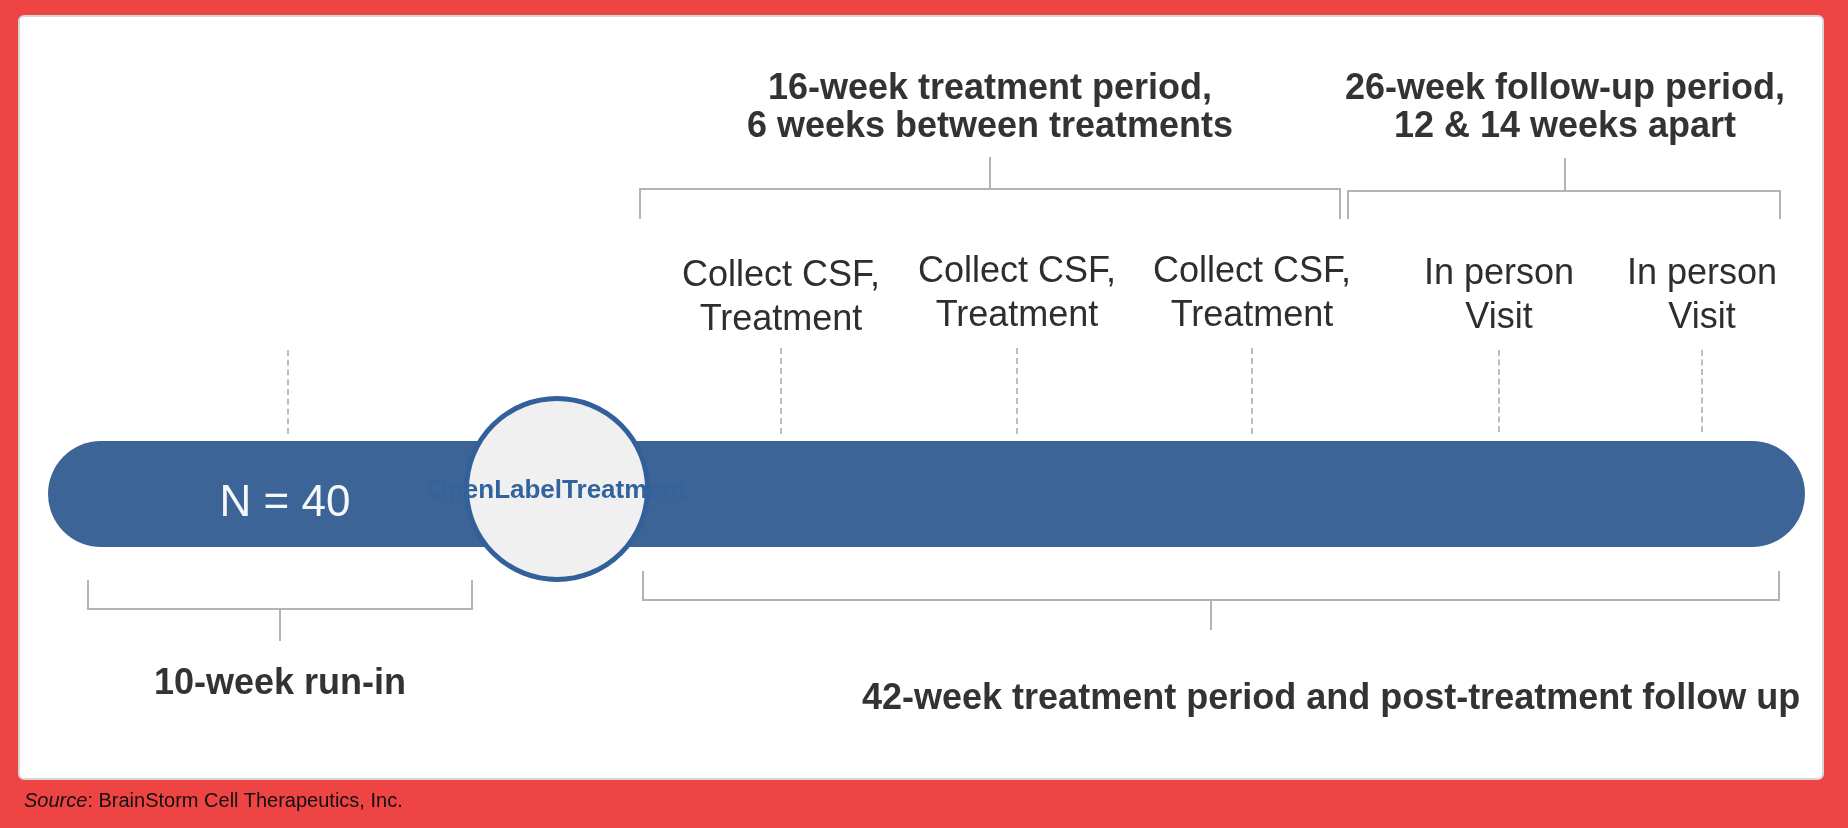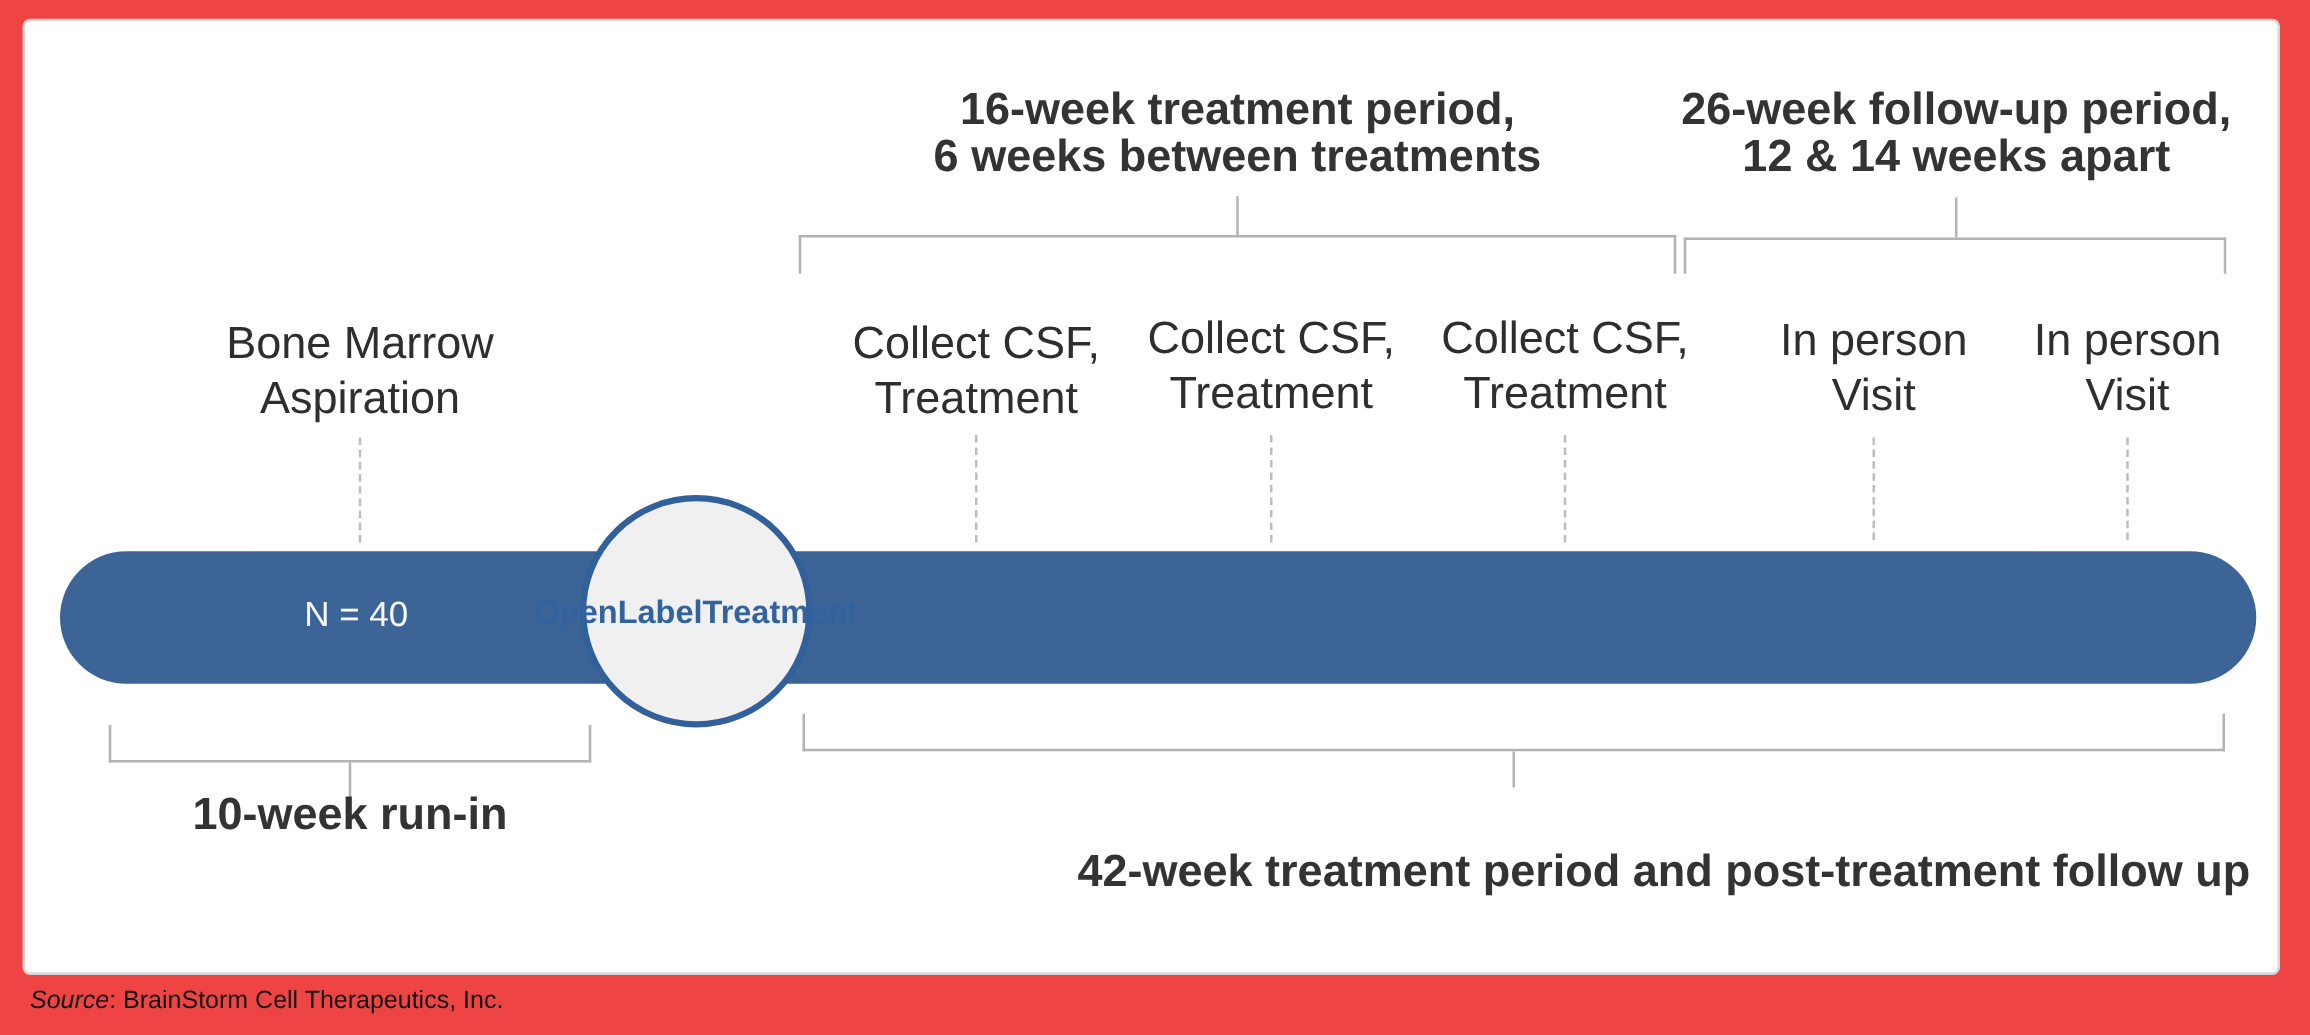--- a/index.html
+++ b/index.html
@@ -73,21 +73,21 @@
     top: 441px;
     width: 1757px;
     height: 106px;
     background: #3c6496;
     border-radius: 53px;
   }
   .bar-text {
     position: absolute;
     transform: translateX(-50%);
     color: #f5f8fb;
-    font-size: 28px;
+    font-size: 44px;
     font-weight: normal;
     white-space: nowrap;
   }
   .open-circle {
     position: absolute;
     left: 464px;
     top: 396px;
     width: 186px;
     height: 186px;
     box-sizing: border-box;
@@ -144,24 +144,20 @@
     <div>26-week follow-up period,</div>
     <div>12 &amp; 14 weeks apart</div>
   </div>
 
   <div class="stem" style="left:989px; top:157px; height:31px;"></div>
   <div class="bracket-top" style="left:639px; top:188px; width:702px; height:31px;"></div>
 
   <div class="stem" style="left:1564px; top:158px; height:32px;"></div>
   <div class="bracket-top" style="left:1347px; top:190px; width:434px; height:29px;"></div>
 
-  <div class="event-label" style="left:288px; top:252px;">
-    <div>Bone Marrow</div>
-    <div>Aspiration</div>
-  </div>
   <div class="event-label" style="left:781px; top:252px;">
     <div>Collect CSF,</div>
     <div>Treatment</div>
   </div>
   <div class="event-label" style="left:1017px; top:248px;">
     <div>Collect CSF,</div>
     <div>Treatment</div>
   </div>
   <div class="event-label" style="left:1252px; top:248px;">
     <div>Collect CSF,</div>
@@ -187,21 +183,21 @@
   <div class="bar-text" style="left:285px; top:476px;">N = 40</div>
 
   <div class="open-circle">
     <div>Open</div>
     <div>Label</div>
     <div>Treatment</div>
   </div>
 
   <div class="bracket-bottom" style="left:87px; top:580px; width:386px; height:30px;"></div>
   <div class="stem" style="left:279px; top:610px; height:31px;"></div>
-  <div class="bottom-label centered" style="left:280px; top:630px;">10-week run-in</div>
+  <div class="bottom-label centered" style="left:280px; top:661px;">10-week run-in</div>
 
   <div class="bracket-bottom" style="left:642px; top:571px; width:1138px; height:30px;"></div>
   <div class="stem" style="left:1210px; top:601px; height:29px;"></div>
   <div class="bottom-label" style="left:862px; top:656px;margin-top:20px;">42-week treatment period and post-treatment follow up</div>
 
   <div class="source-note">
     <span class="italic">Source</span><span>: BrainStorm Cell Therapeutics, Inc.</span>
   </div>
 
 </div>

